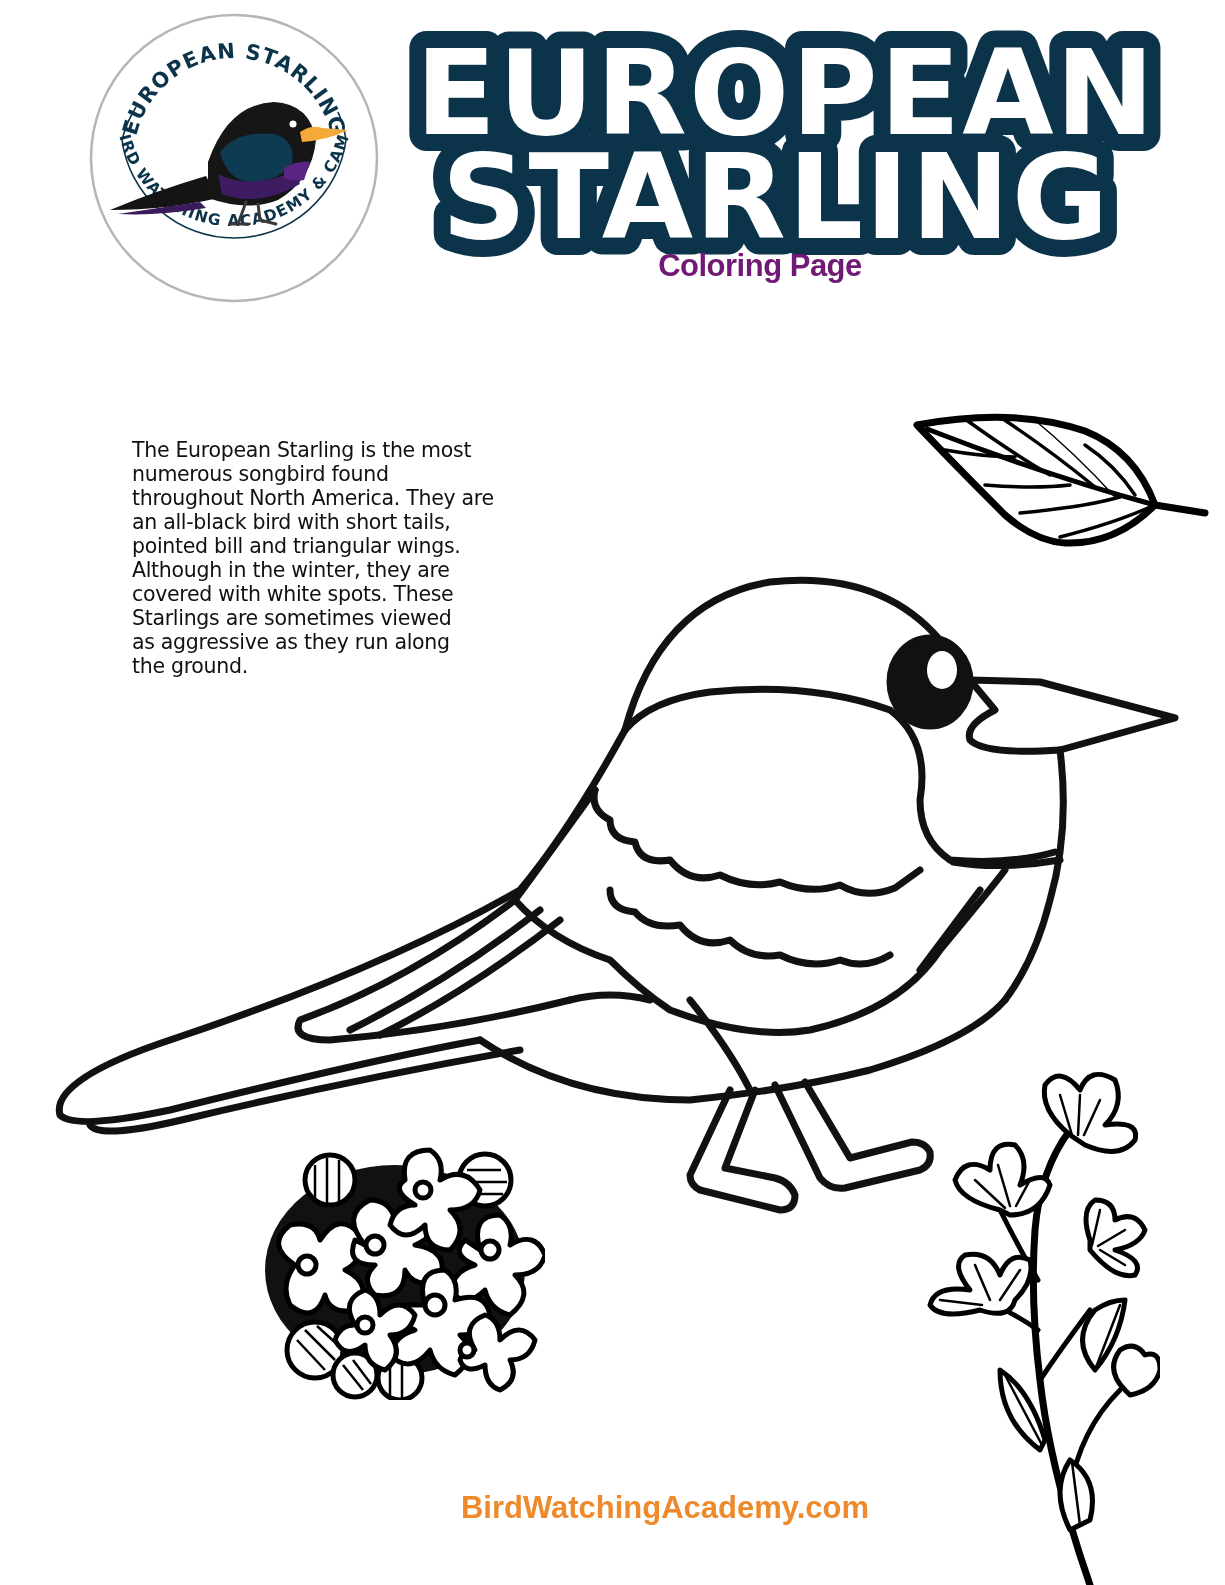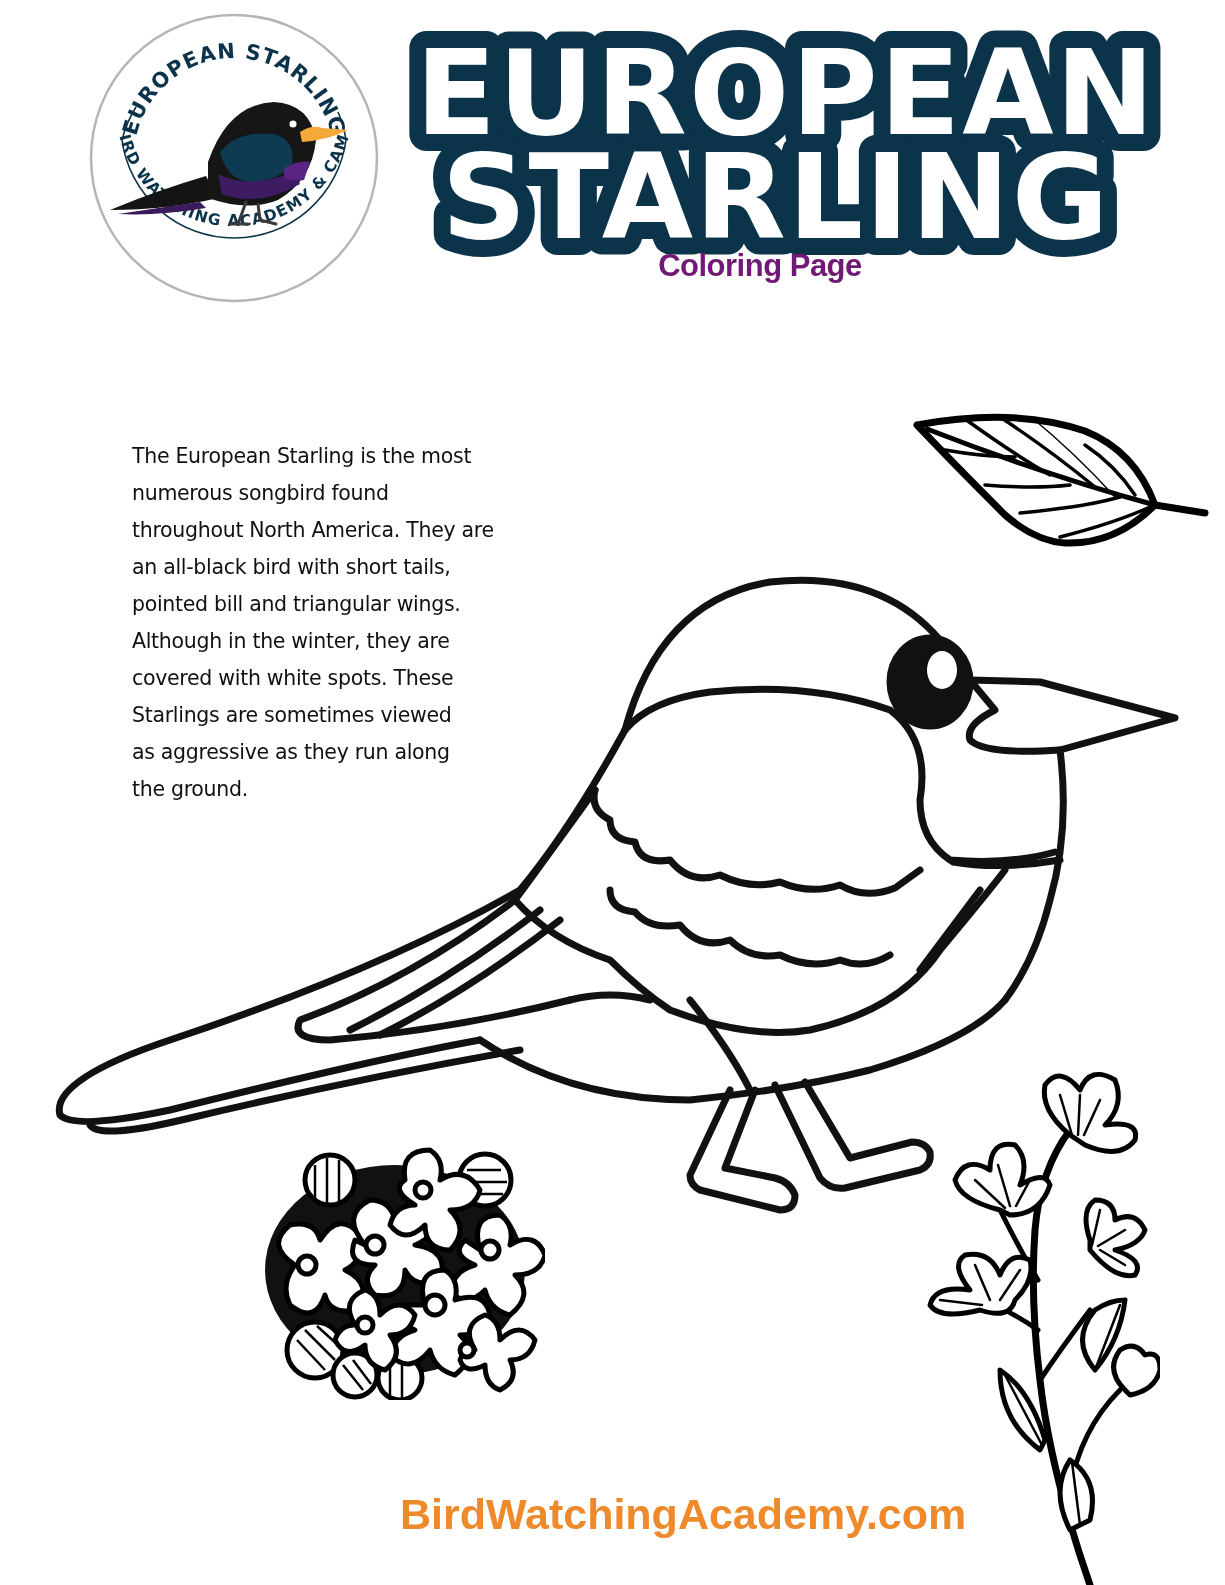--- a/index.html
+++ b/index.html
@@ -15,28 +15,28 @@
 
   #subtitle {
     left: 560px; top: 248px; width: 400px; text-align: center;
     font-family: "Liberation Sans", sans-serif; font-weight: bold;
     font-size: 31px; color: #701a75; letter-spacing: -0.5px;
   }
 
   #description {
     left: 132px; top: 438px; width: 440px;
     font-family: "DejaVu Sans", sans-serif; font-size: 20.5px;
-    line-height: 37px; color: #111111; white-space: pre-line;
+    line-height: 24px; color: #111111; white-space: pre-line;
     letter-spacing: -0.3px;
   }
 
   #footer-link {
     left: 400px; top: 1490px; width: 530px; text-align: center;
     font-family: "Liberation Sans", sans-serif; font-weight: bold;
-    font-size: 43px; color: #ee8a2c; text-decoration: none;
+    font-size: 31px; color: #ee8a2c; text-decoration: none;
   }
 
   svg { display: block; }
 </style>
 </head>
 <body>
 
 <div id="logo" class="abs">
   <svg width="292" height="292" viewBox="0 0 292 292">
     <defs>

